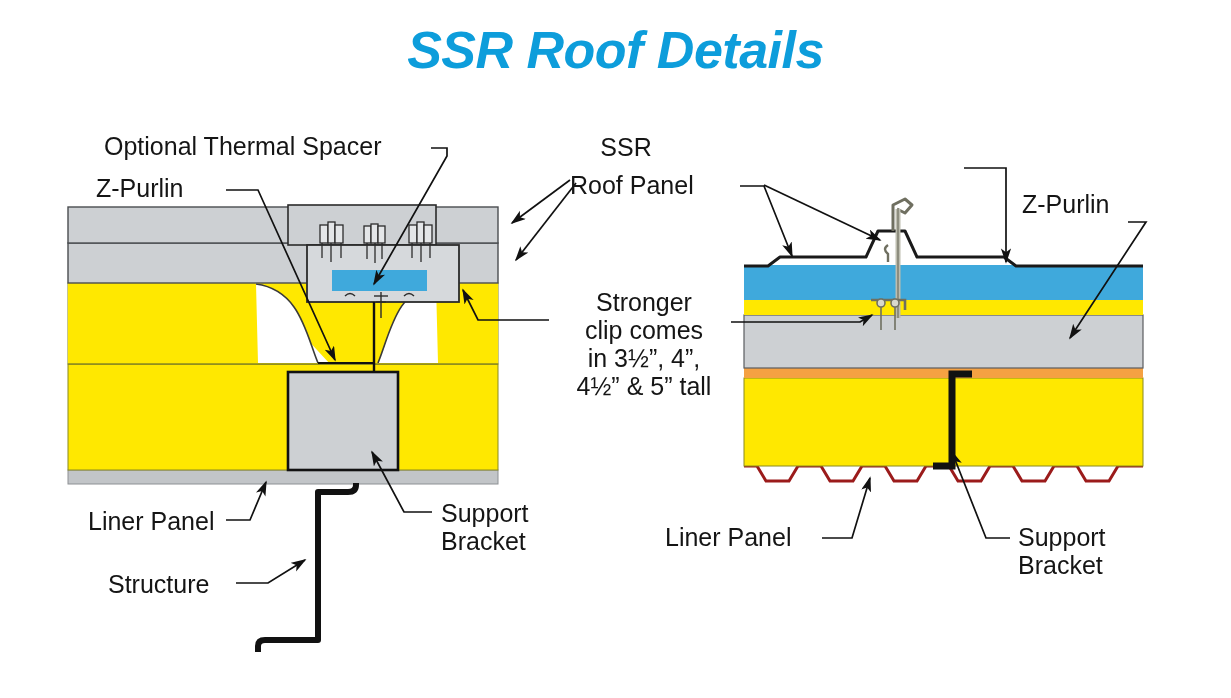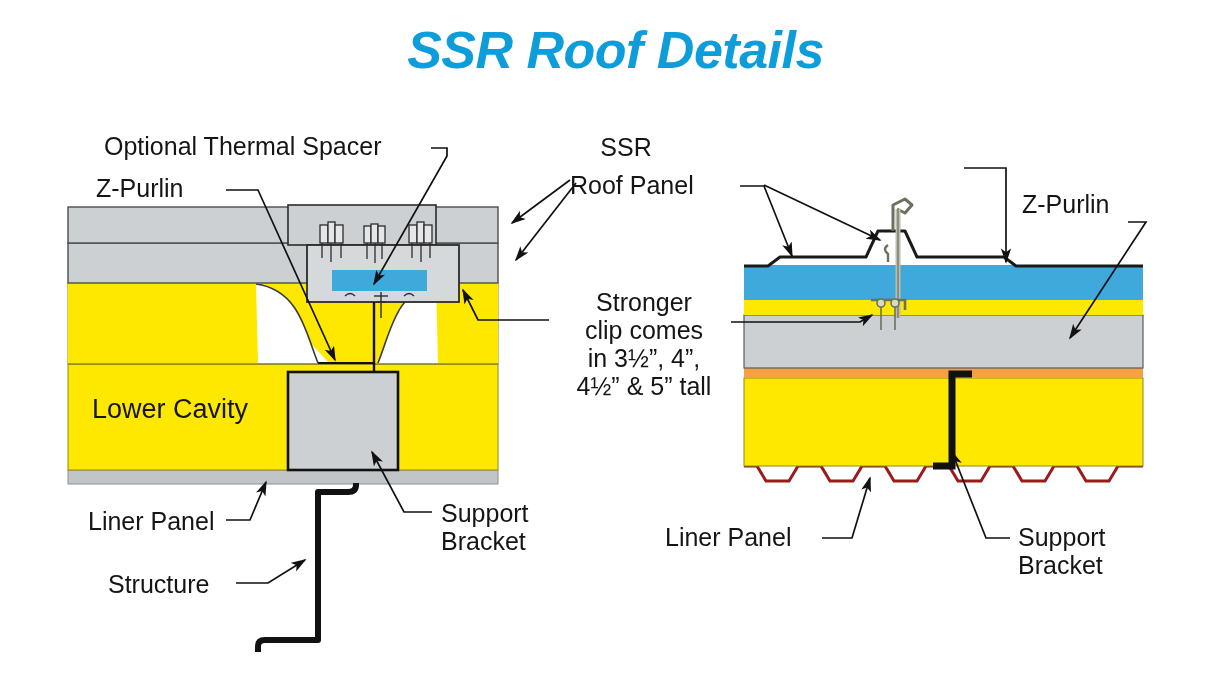--- a/index.html
+++ b/index.html
@@ -177,21 +177,20 @@
   <path d="M822,538 L852,538 L870,478" fill="none" stroke="#111" stroke-width="1.7" marker-end="url(#arrowhead)"></path>
 
   <path d="M1010,538 L986,538 L952,452" fill="none" stroke="#111" stroke-width="1.7" marker-end="url(#arrowhead)"></path>
 </svg>
 
 <div class="lbl" style="left:104px;top:132px;">Optional Thermal Spacer</div>
 
 <div class="lbl" style="left:96px;top:174px;">Z-Purlin</div>
 
 
-<div class="lbl" style="left:92px;top:394px;font-size:27px;">Lower Cavity</div>
 
 <div class="lbl" style="left:88px;top:507px;">Liner Panel</div>
 
 <div class="lbl" style="left:108px;top:570px;">Structure</div>
 
 <div class="lbl" style="left:441px;top:499px;">Support
 Bracket</div>
 
 <div class="lbl center" style="left:566px;top:133px;width:120px;">SSR</div>
 

